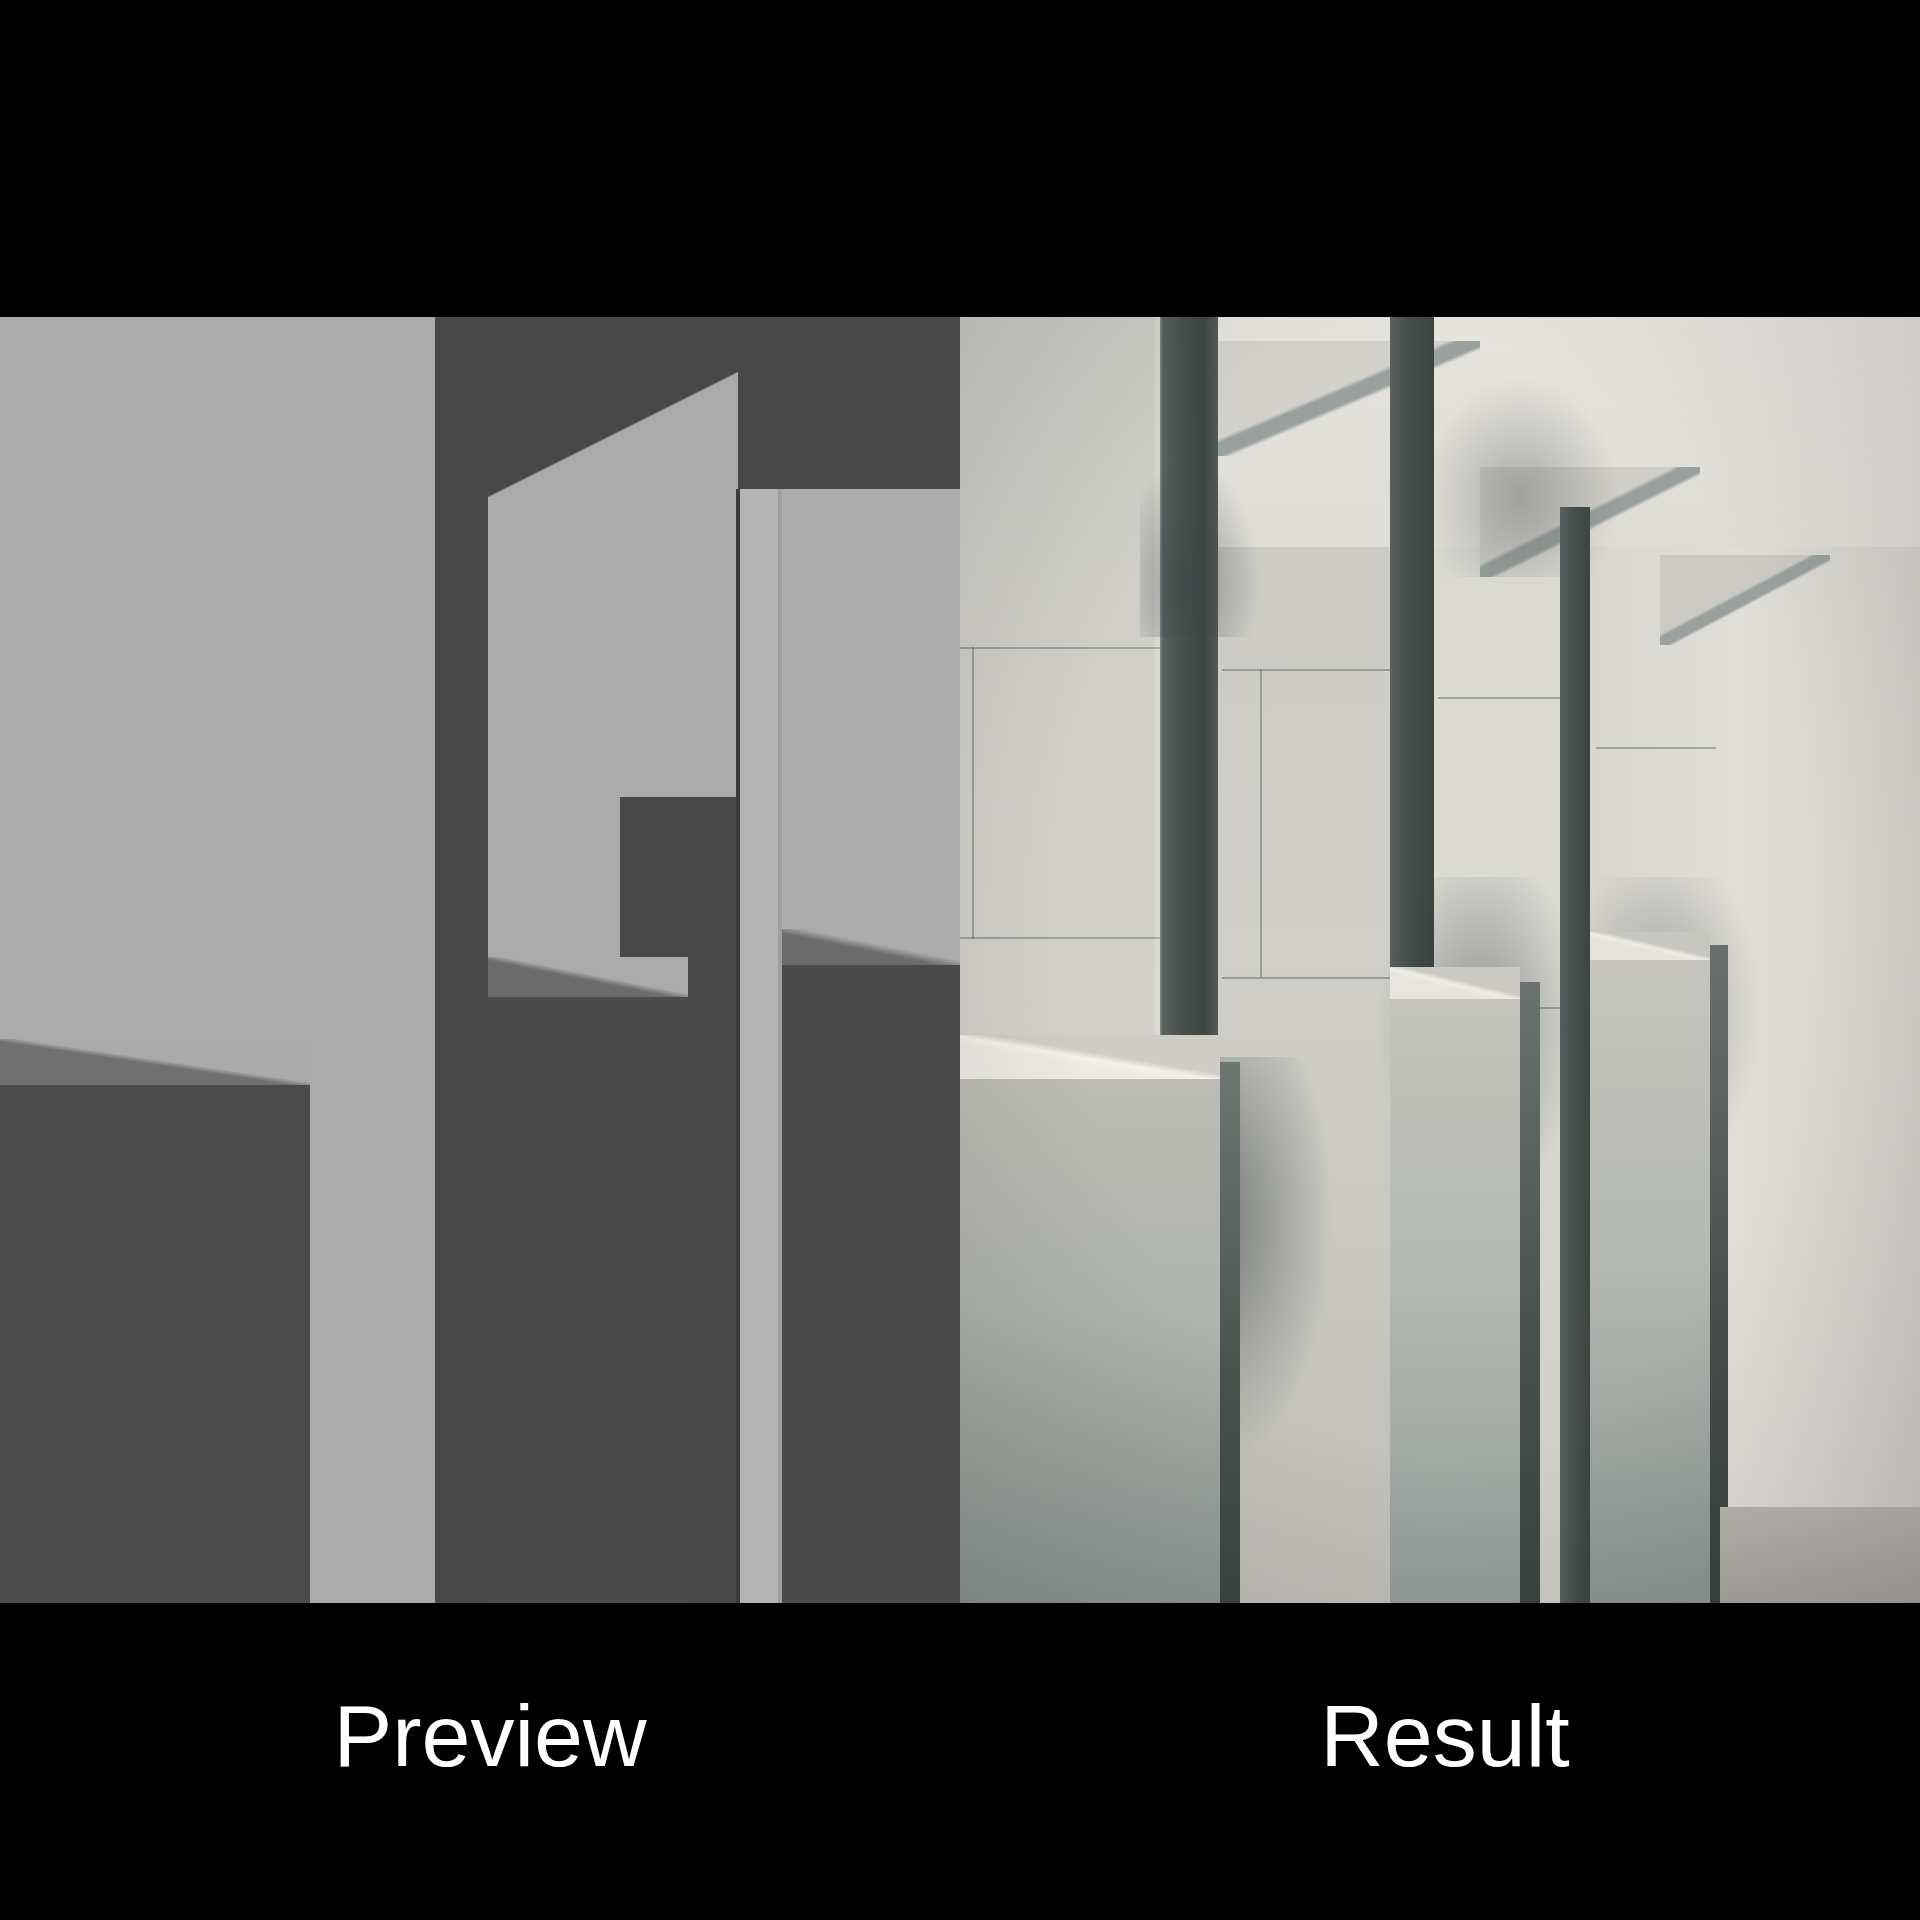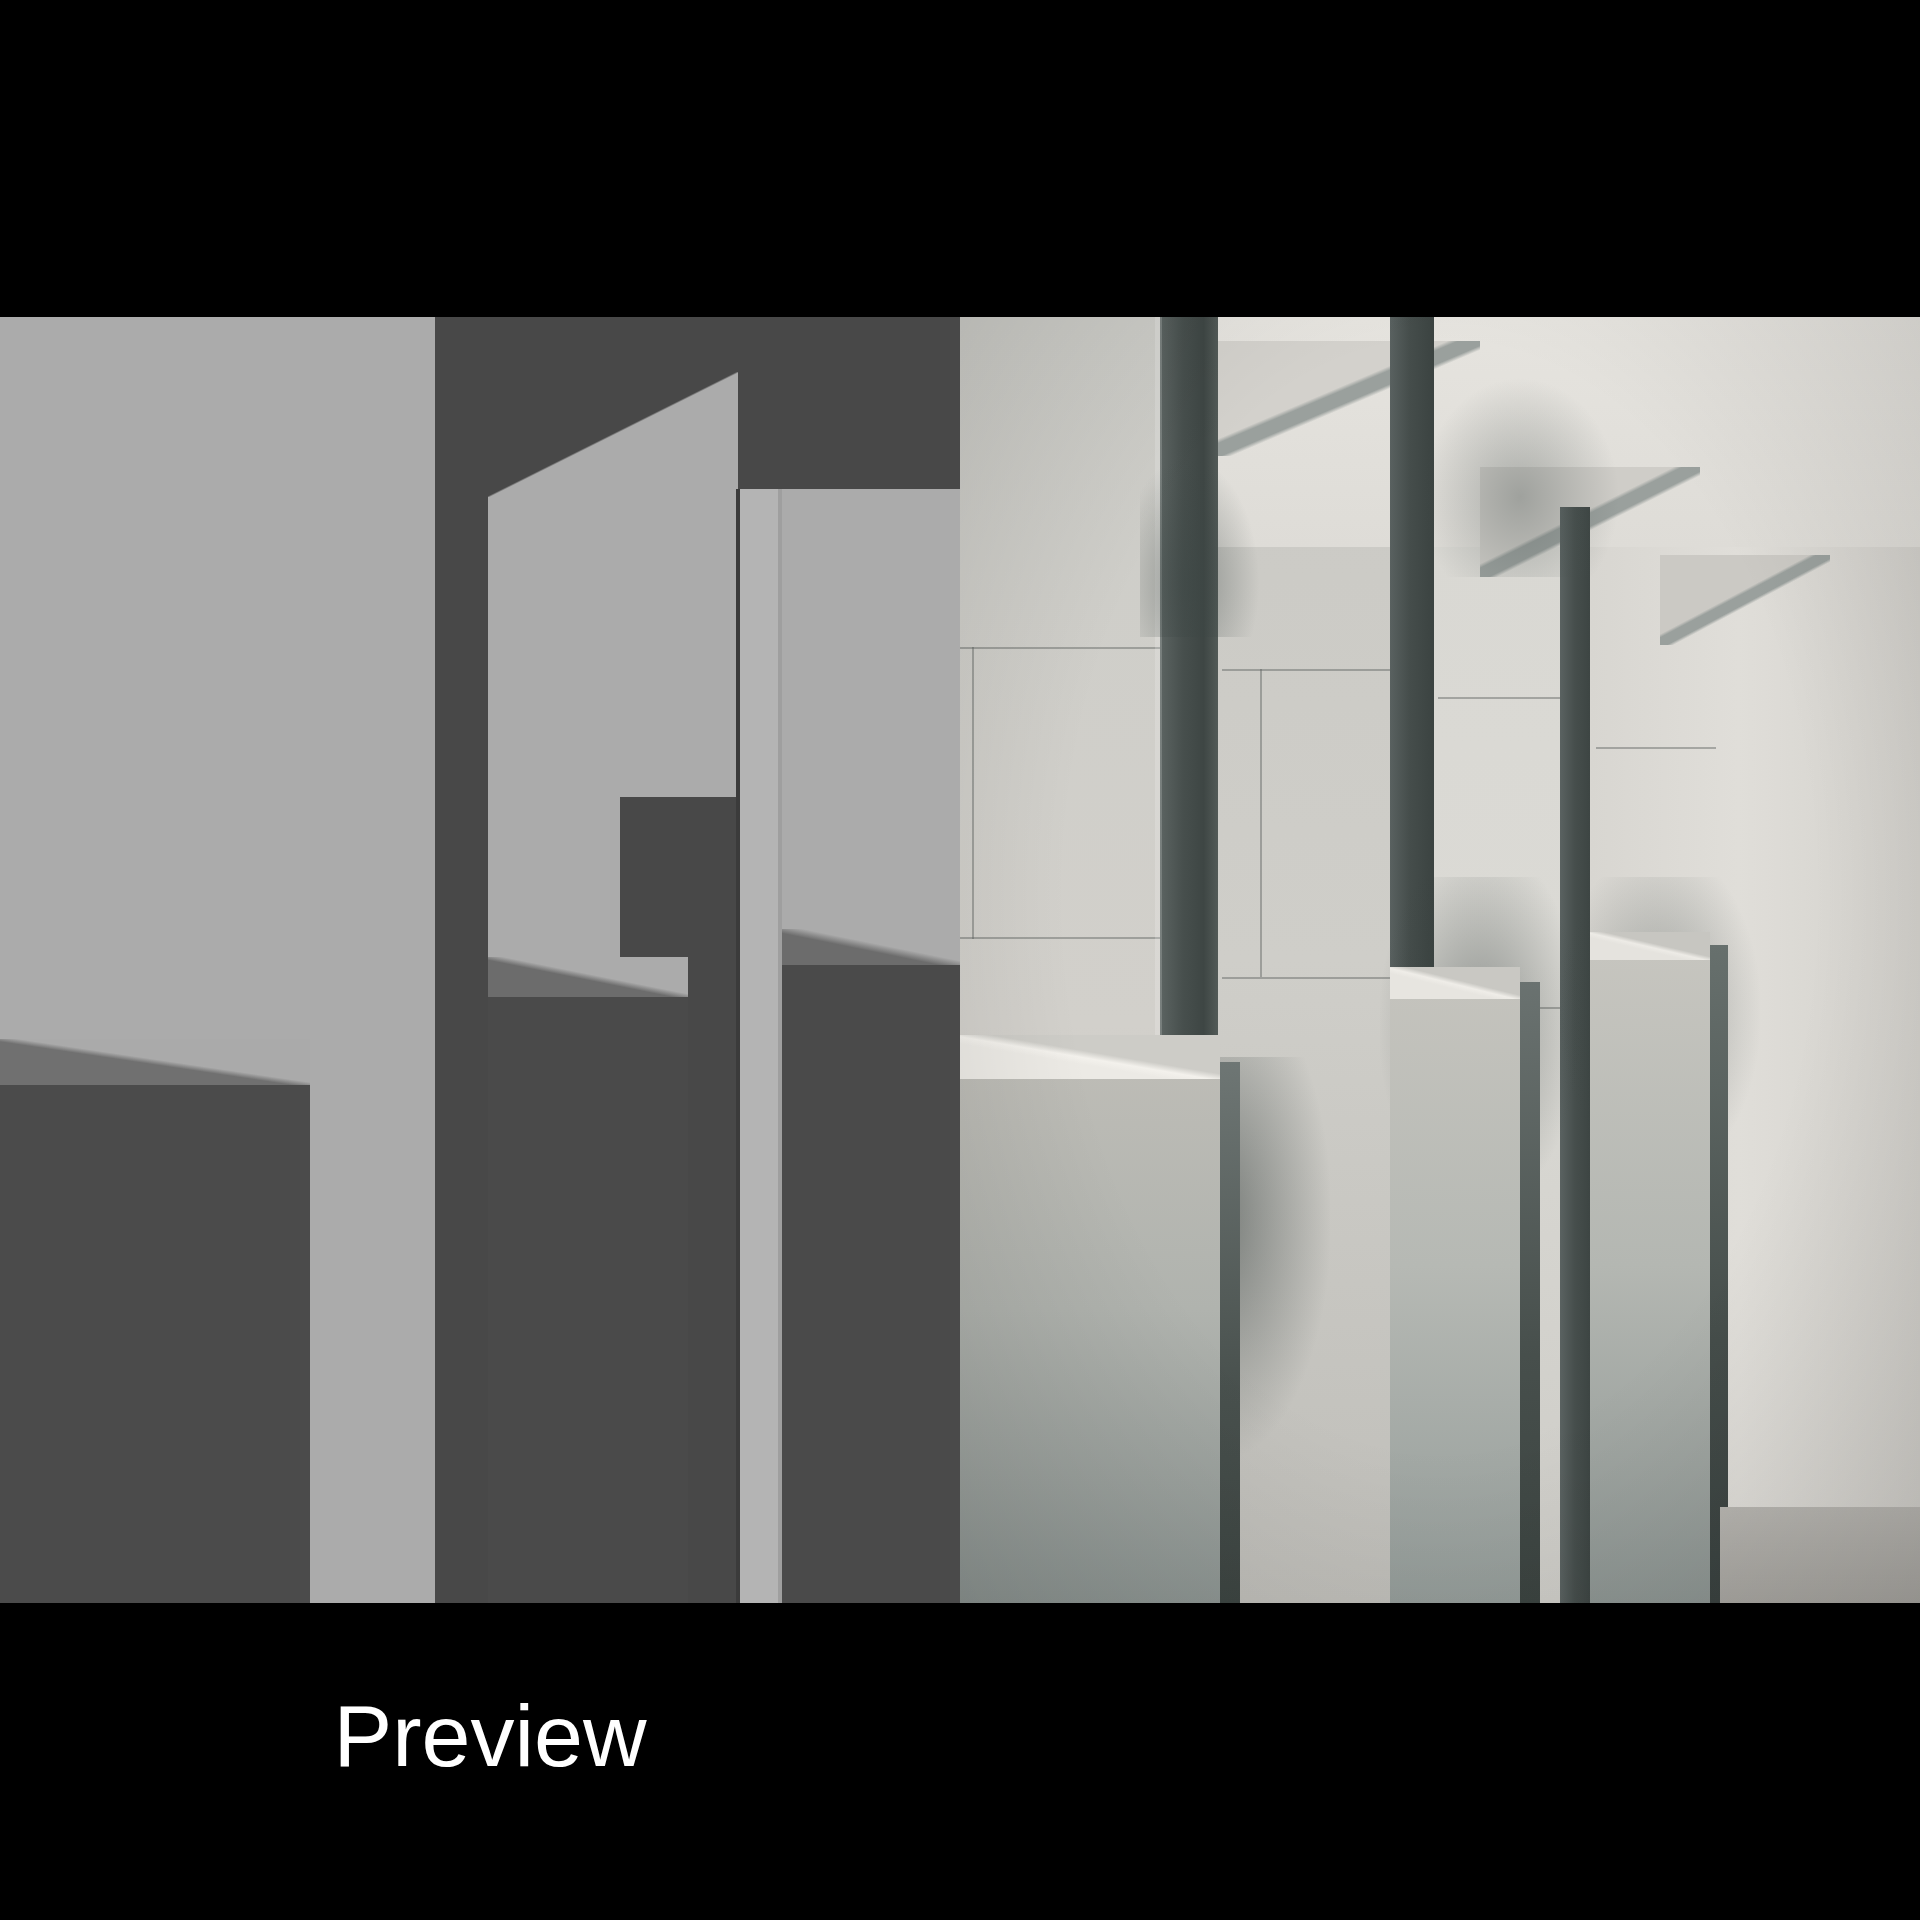--- a/index.html
+++ b/index.html
@@ -235,15 +235,16 @@
       <div class="rs rbench" id="rbench1-top"></div>
 
       <div class="rs" id="rs-floor"></div>
       <div class="rs" id="rs-vig"></div>
     </div>
 
   </div>
 
   <div id="labelbar">
     <div class="label" id="label-preview">Preview</div>
+    <div class="label" id="label-result">Result</div>
   </div>
 
 </div>
 
 </body></html>

